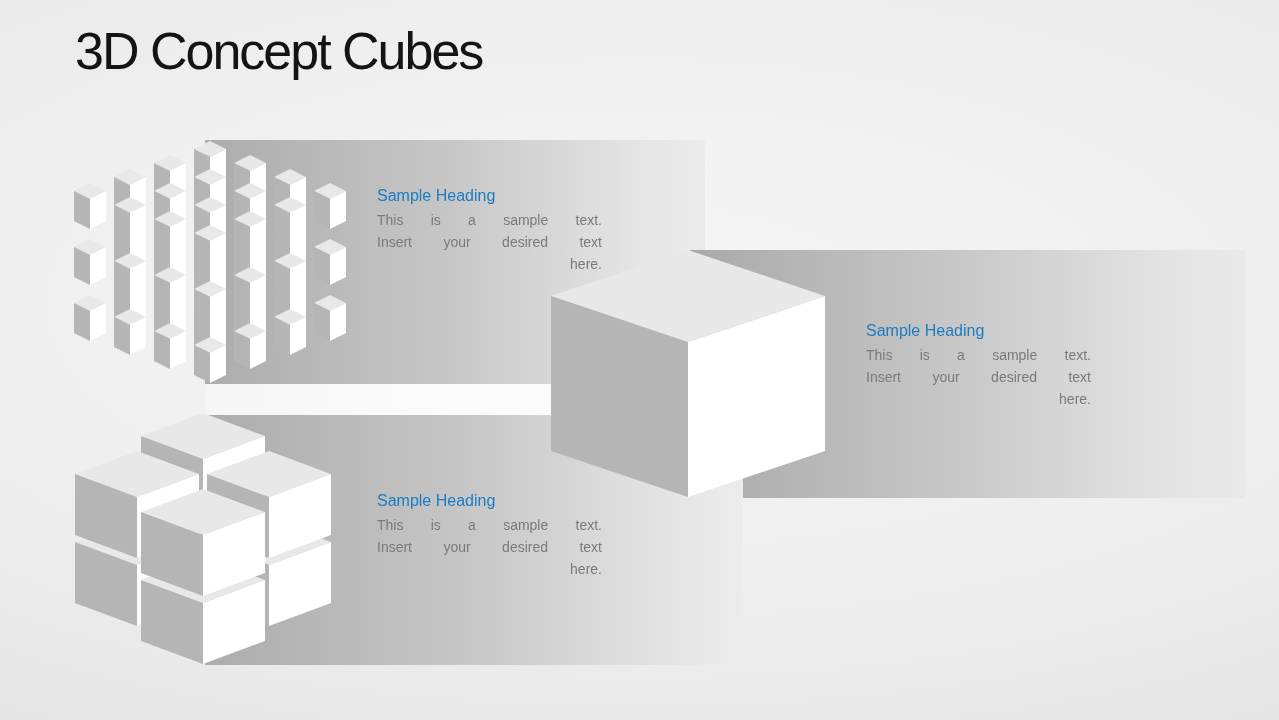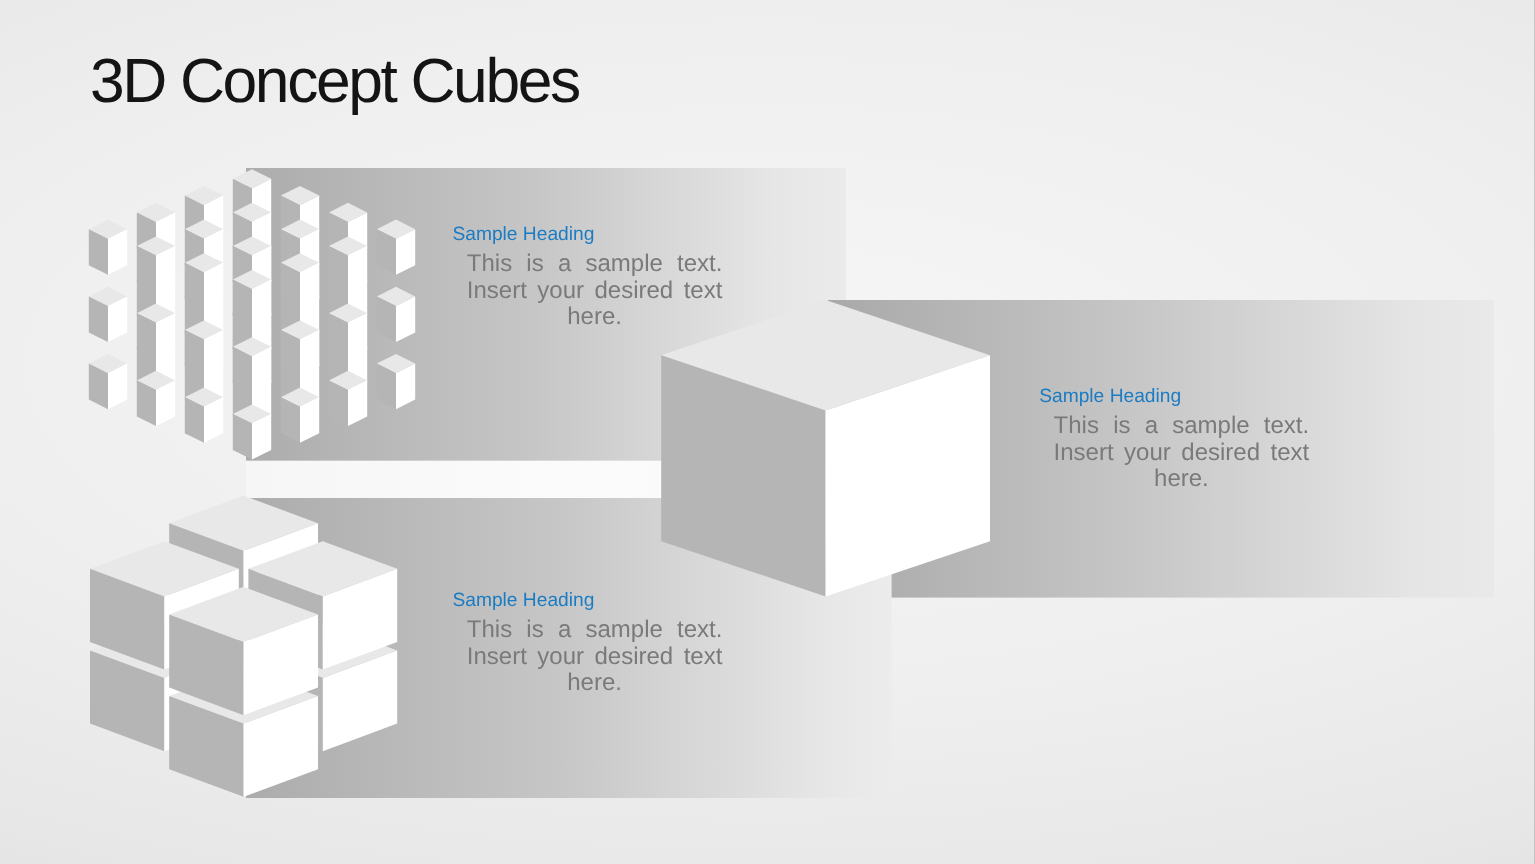--- a/index.html
+++ b/index.html
@@ -3,41 +3,41 @@
 <meta charset="utf-8">
 <style>
   html,body{margin:0;padding:0;background:#888;}
   .slide{
     position:relative;width:1279px;height:720px;overflow:hidden;
     font-family:"Liberation Sans",sans-serif;
     background:radial-gradient(ellipse 130% 95% at 50% 42%,
       #f6f6f6 0%, #efefef 40%, #e7e7e7 68%, #dbdbdb 88%, #d2d2d2 100%);
   }
   .title{
-    position:absolute;left:75px;top:40px;margin:0;
+    position:absolute;left:75px;top:23px;margin:0;
     font-size:52px;font-weight:400;letter-spacing:-2px;color:#141414;line-height:1.1;
   }
   .banner{position:absolute;}
   .banner1{left:205px;top:140px;width:500px;height:244px;
     background:linear-gradient(90deg,#acacac 0%,#c6c6c6 48%,#e6e6e6 88%,#ebebeb 100%);}
   .banner2{left:690px;top:250px;width:555px;height:248px;
     background:linear-gradient(90deg,#a9a9a9 0%,#c9c9c9 50%,#e5e5e5 88%,#e9e9e9 100%);}
   .banner3{left:205px;top:415px;width:538px;height:250px;
     background:linear-gradient(90deg,#acacac 0%,#c6c6c6 48%,#e7e7e7 90%,#ececec 100%);}
   .whiteband{position:absolute;left:205px;top:384px;width:420px;height:31px;
     background:linear-gradient(90deg,#f6f6f6 0%,#fbfbfb 60%,#fafafa 100%);}
   .fig{position:absolute;}
   #fig-a{left:58px;top:128px;width:304px;height:262px;}
   #fig-b{left:545px;top:244px;width:290px;height:260px;}
   #fig-c{left:58px;top:408px;width:294px;height:276px;}
   .tblock{position:absolute;width:225px;}
   .thead{margin:0 0 4px 0;font-size:16px;font-weight:400;line-height:1.15;color:#1b7cc3;}
-  .tbody{font-size:20px;line-height:22px;color:#7a7a7a;margin-left:12px;}
+  .tbody{font-size:14px;line-height:22px;color:#7a7a7a;}
   .tbody .jl{display:block;text-align:justify;text-align-last:justify;}
-  .tbody .ll{display:block;text-align:center;}
+  .tbody .ll{display:block;text-align:right;}
   .tb1{left:377px;top:187px;}
   .tb2{left:866px;top:322px;}
   .tb3{left:377px;top:492px;}
 </style>
 </head>
 <body>
 
 <div class="slide">
 
   <h1 class="title">3D Concept Cubes</h1>

